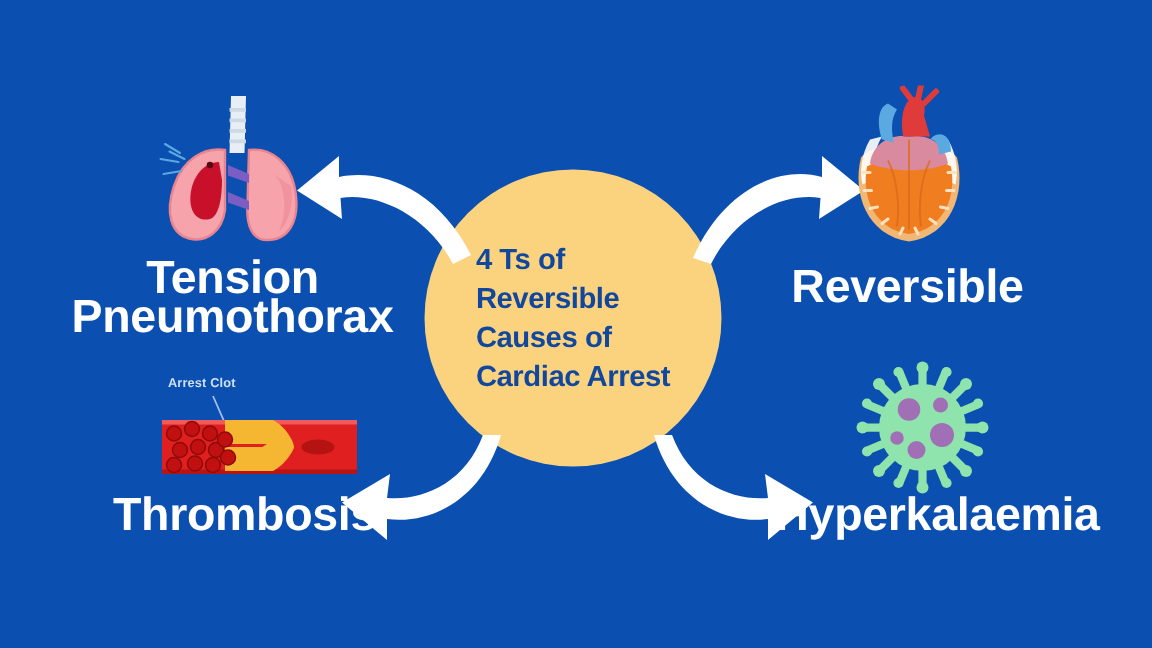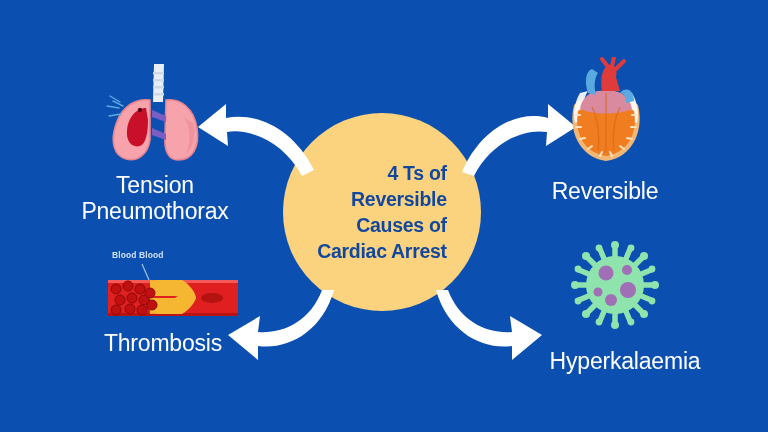--- a/index.html
+++ b/index.html
@@ -17,22 +17,22 @@
     width: 768px;
     height: 432px;
     background: #0b4fb0;
   }
   .node {
     position: absolute;
   }
   .label {
     position: absolute;
     color: #ffffff;
-    font-weight: normal;
-    font-size: 23px;
+    font-weight: bold;
+    font-size: 31px;
     line-height: 26px;
     text-align: center;
     white-space: pre-line;
     letter-spacing: -0.2px;
   }
   #center-circle {
     position: absolute;
     left: 283px;
     top: 113px;
     width: 198px;
@@ -41,21 +41,21 @@
     background: #fbd37f;
     display: flex;
     align-items: center;
     justify-content: center;
   }
   #center-text {
     color: #12479e;
     font-weight: bold;
     font-size: 19.5px;
     line-height: 26px;
-    text-align: right;
+    text-align: left;
     white-space: pre-line;
     letter-spacing: -0.3px;
   }
   .arrow-svg {
     position: absolute;
     overflow: visible;
   }
   .illus {
     position: absolute;
   }
@@ -159,21 +159,21 @@
         <line x1="66" y1="92" x2="62" y2="89"></line>
         <line x1="74" y1="82" x2="69" y2="81"></line>
         <line x1="78" y1="70" x2="73" y2="70"></line>
         <line x1="79" y1="58" x2="74" y2="58"></line>
       </g>
     </svg>
     <div class="label" style="left:490px; top:178px; width:230px;">Reversible</div>
   </div>
 
   <div class="node">
-    <div id="clot-note">Blood Blood</div>
+    <div id="clot-note">Arrest Clot</div>
     <svg class="illus" style="left:104px; top:262px; width:138px; height:64px;" viewBox="0 0 138 64">
 
       <path d="M38 2 L45 18 L46 26" stroke="#9fc2e8" stroke-width="1.2" fill="none"></path>
 
       <rect x="4" y="18" width="130" height="36" fill="#e02020"></rect>
       <rect x="4" y="18" width="130" height="3" fill="#f25a5a"></rect>
       <rect x="4" y="51" width="130" height="3" fill="#b81414"></rect>
 
       <path d="M46 18 C 58 18, 66 30, 74 34 C 66 38, 58 52, 46 52 L 78 52 C 86 48, 92 38, 92 36 C 92 32, 86 22, 78 18 Z" fill="#f5b731"></path>
       <path d="M46 18 C 58 18, 70 28, 78 34 L 46 34 Z" fill="#f5b731"></path>
@@ -238,16 +238,16 @@
       </g>
       <circle cx="45" cy="45" r="29" fill="#8fe3ad"></circle>
       <g fill="#a06fb5">
         <circle cx="36" cy="33" r="7.5"></circle>
         <circle cx="57" cy="30" r="5"></circle>
         <circle cx="58" cy="50" r="8"></circle>
         <circle cx="41" cy="60" r="6"></circle>
         <circle cx="28" cy="52" r="4.5"></circle>
       </g>
     </svg>
-    <div class="label" style="left:500px; top:330px; width:250px;margin-top:18px;">Hyperkalaemia</div>
+    <div class="label" style="left:500px; top:330px; width:250px;">Hyperkalaemia</div>
   </div>
 
 </div>
 
 </body></html>

